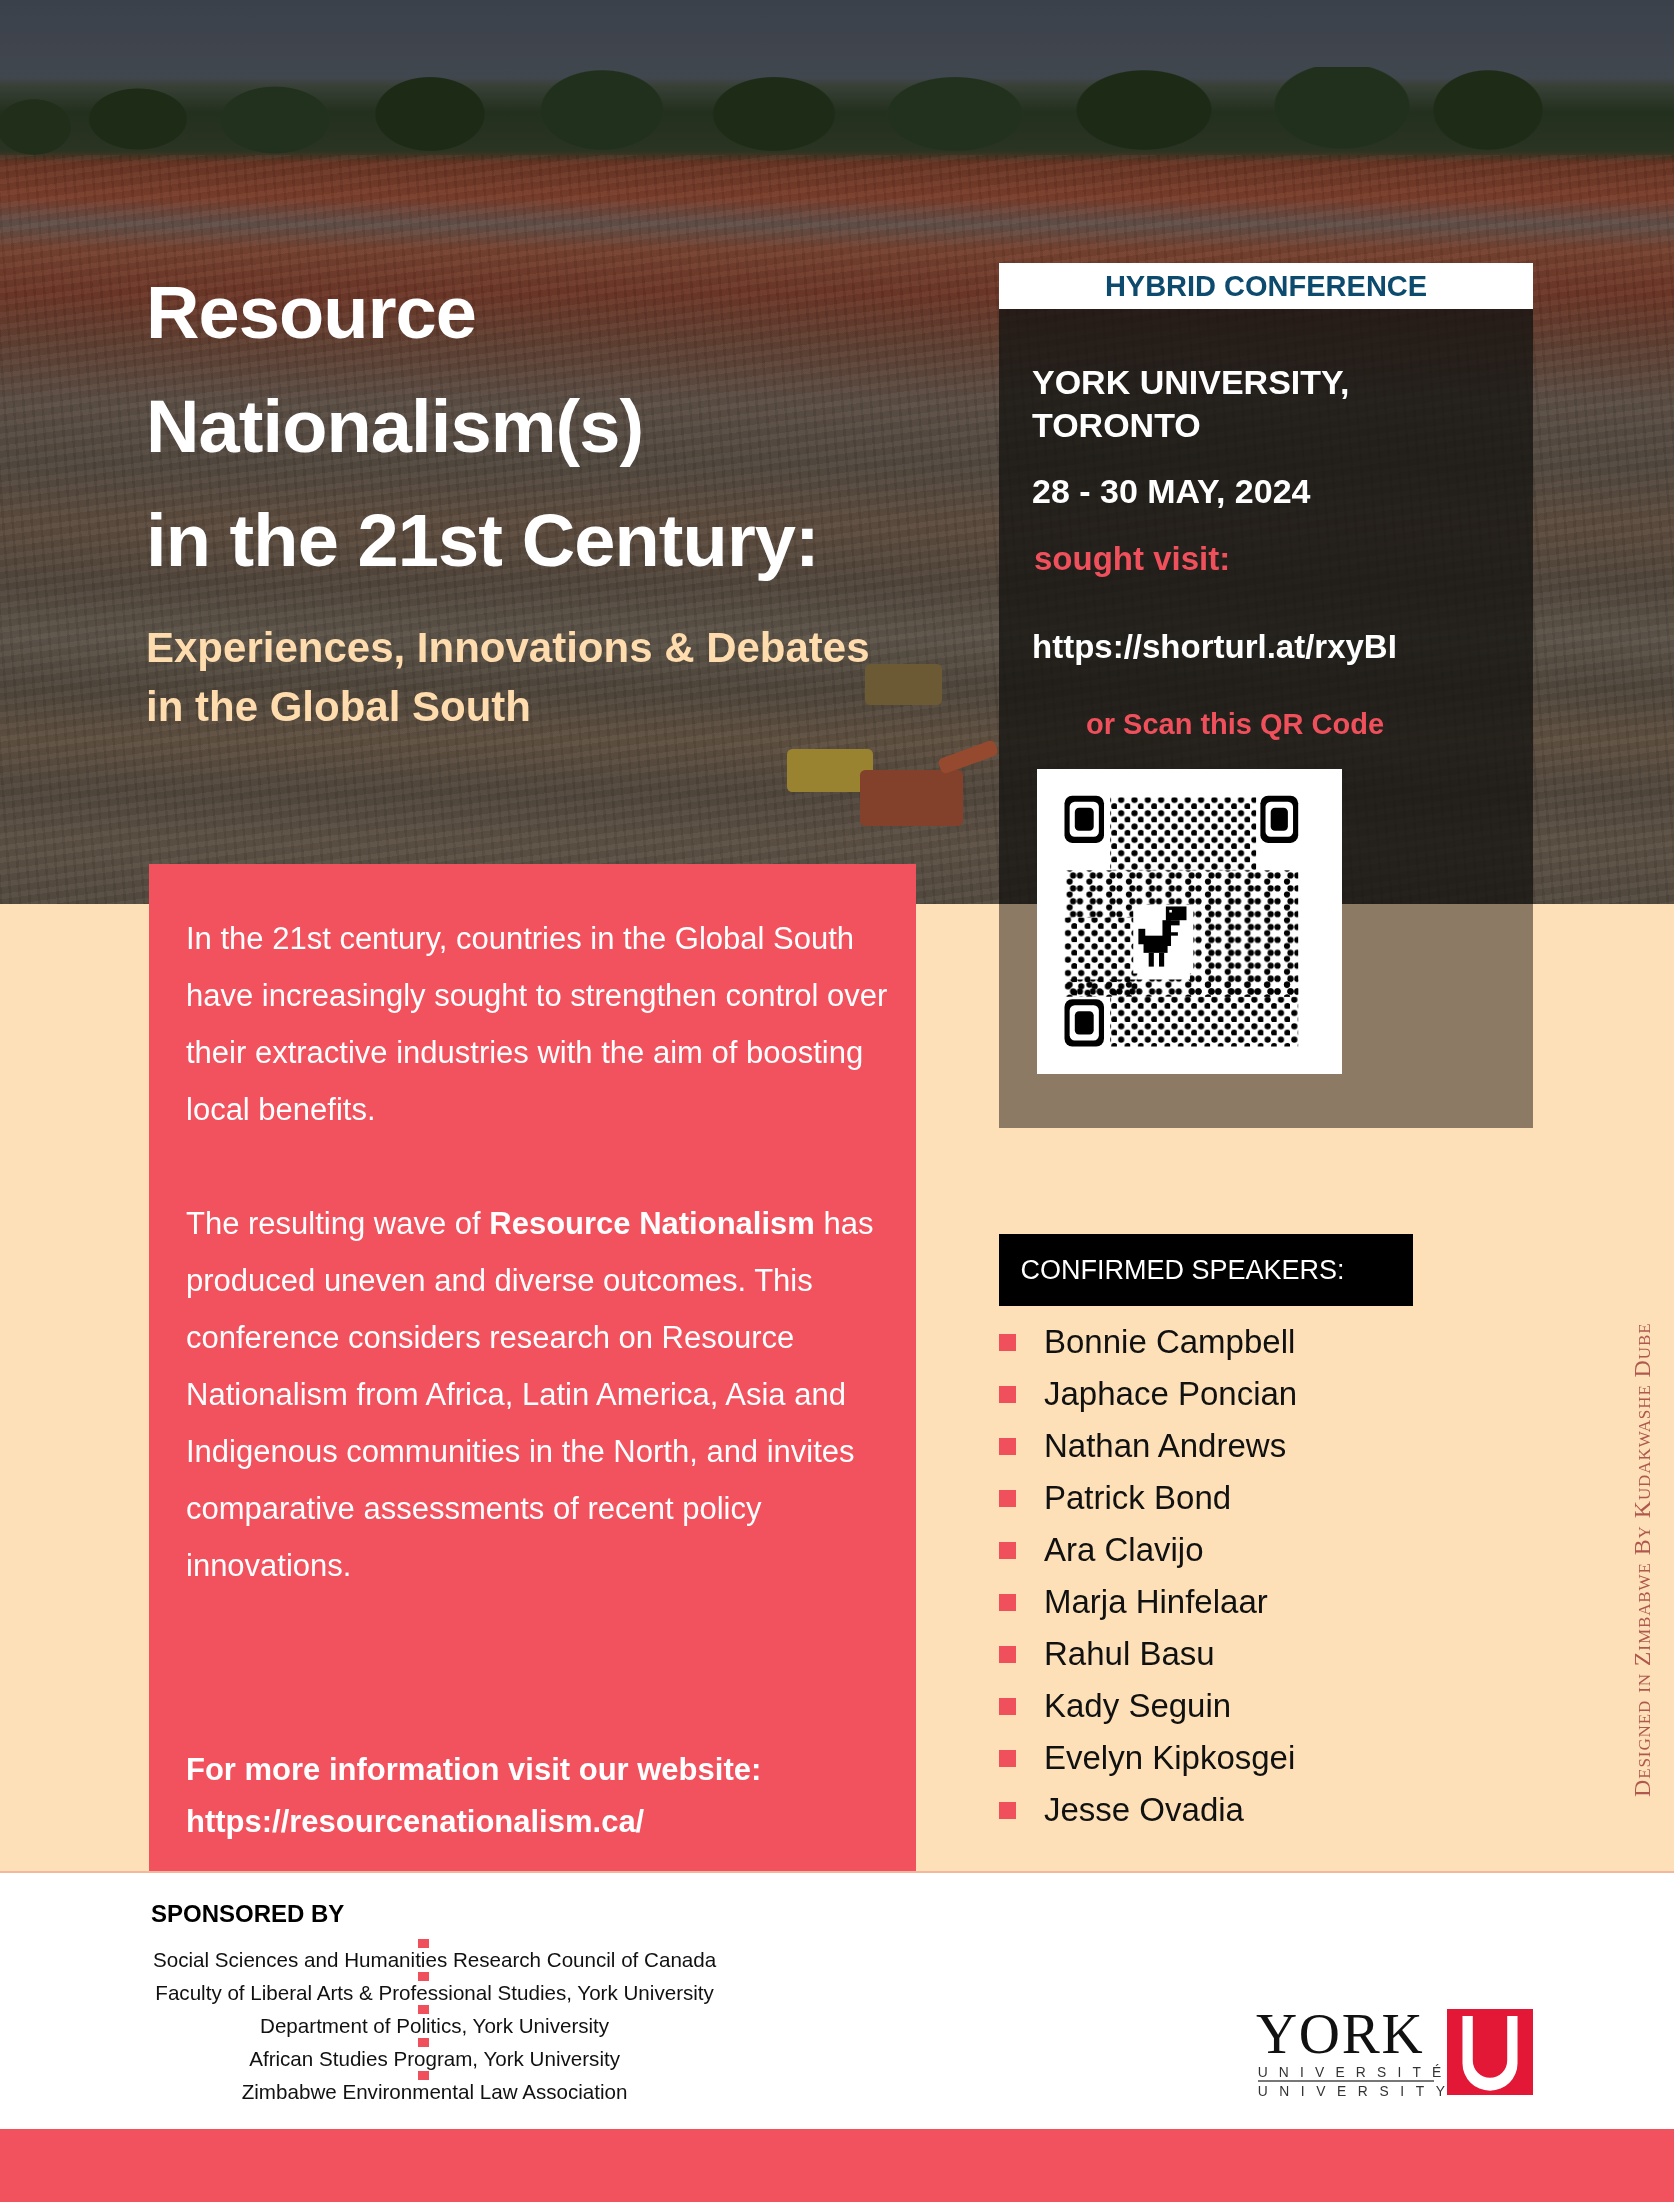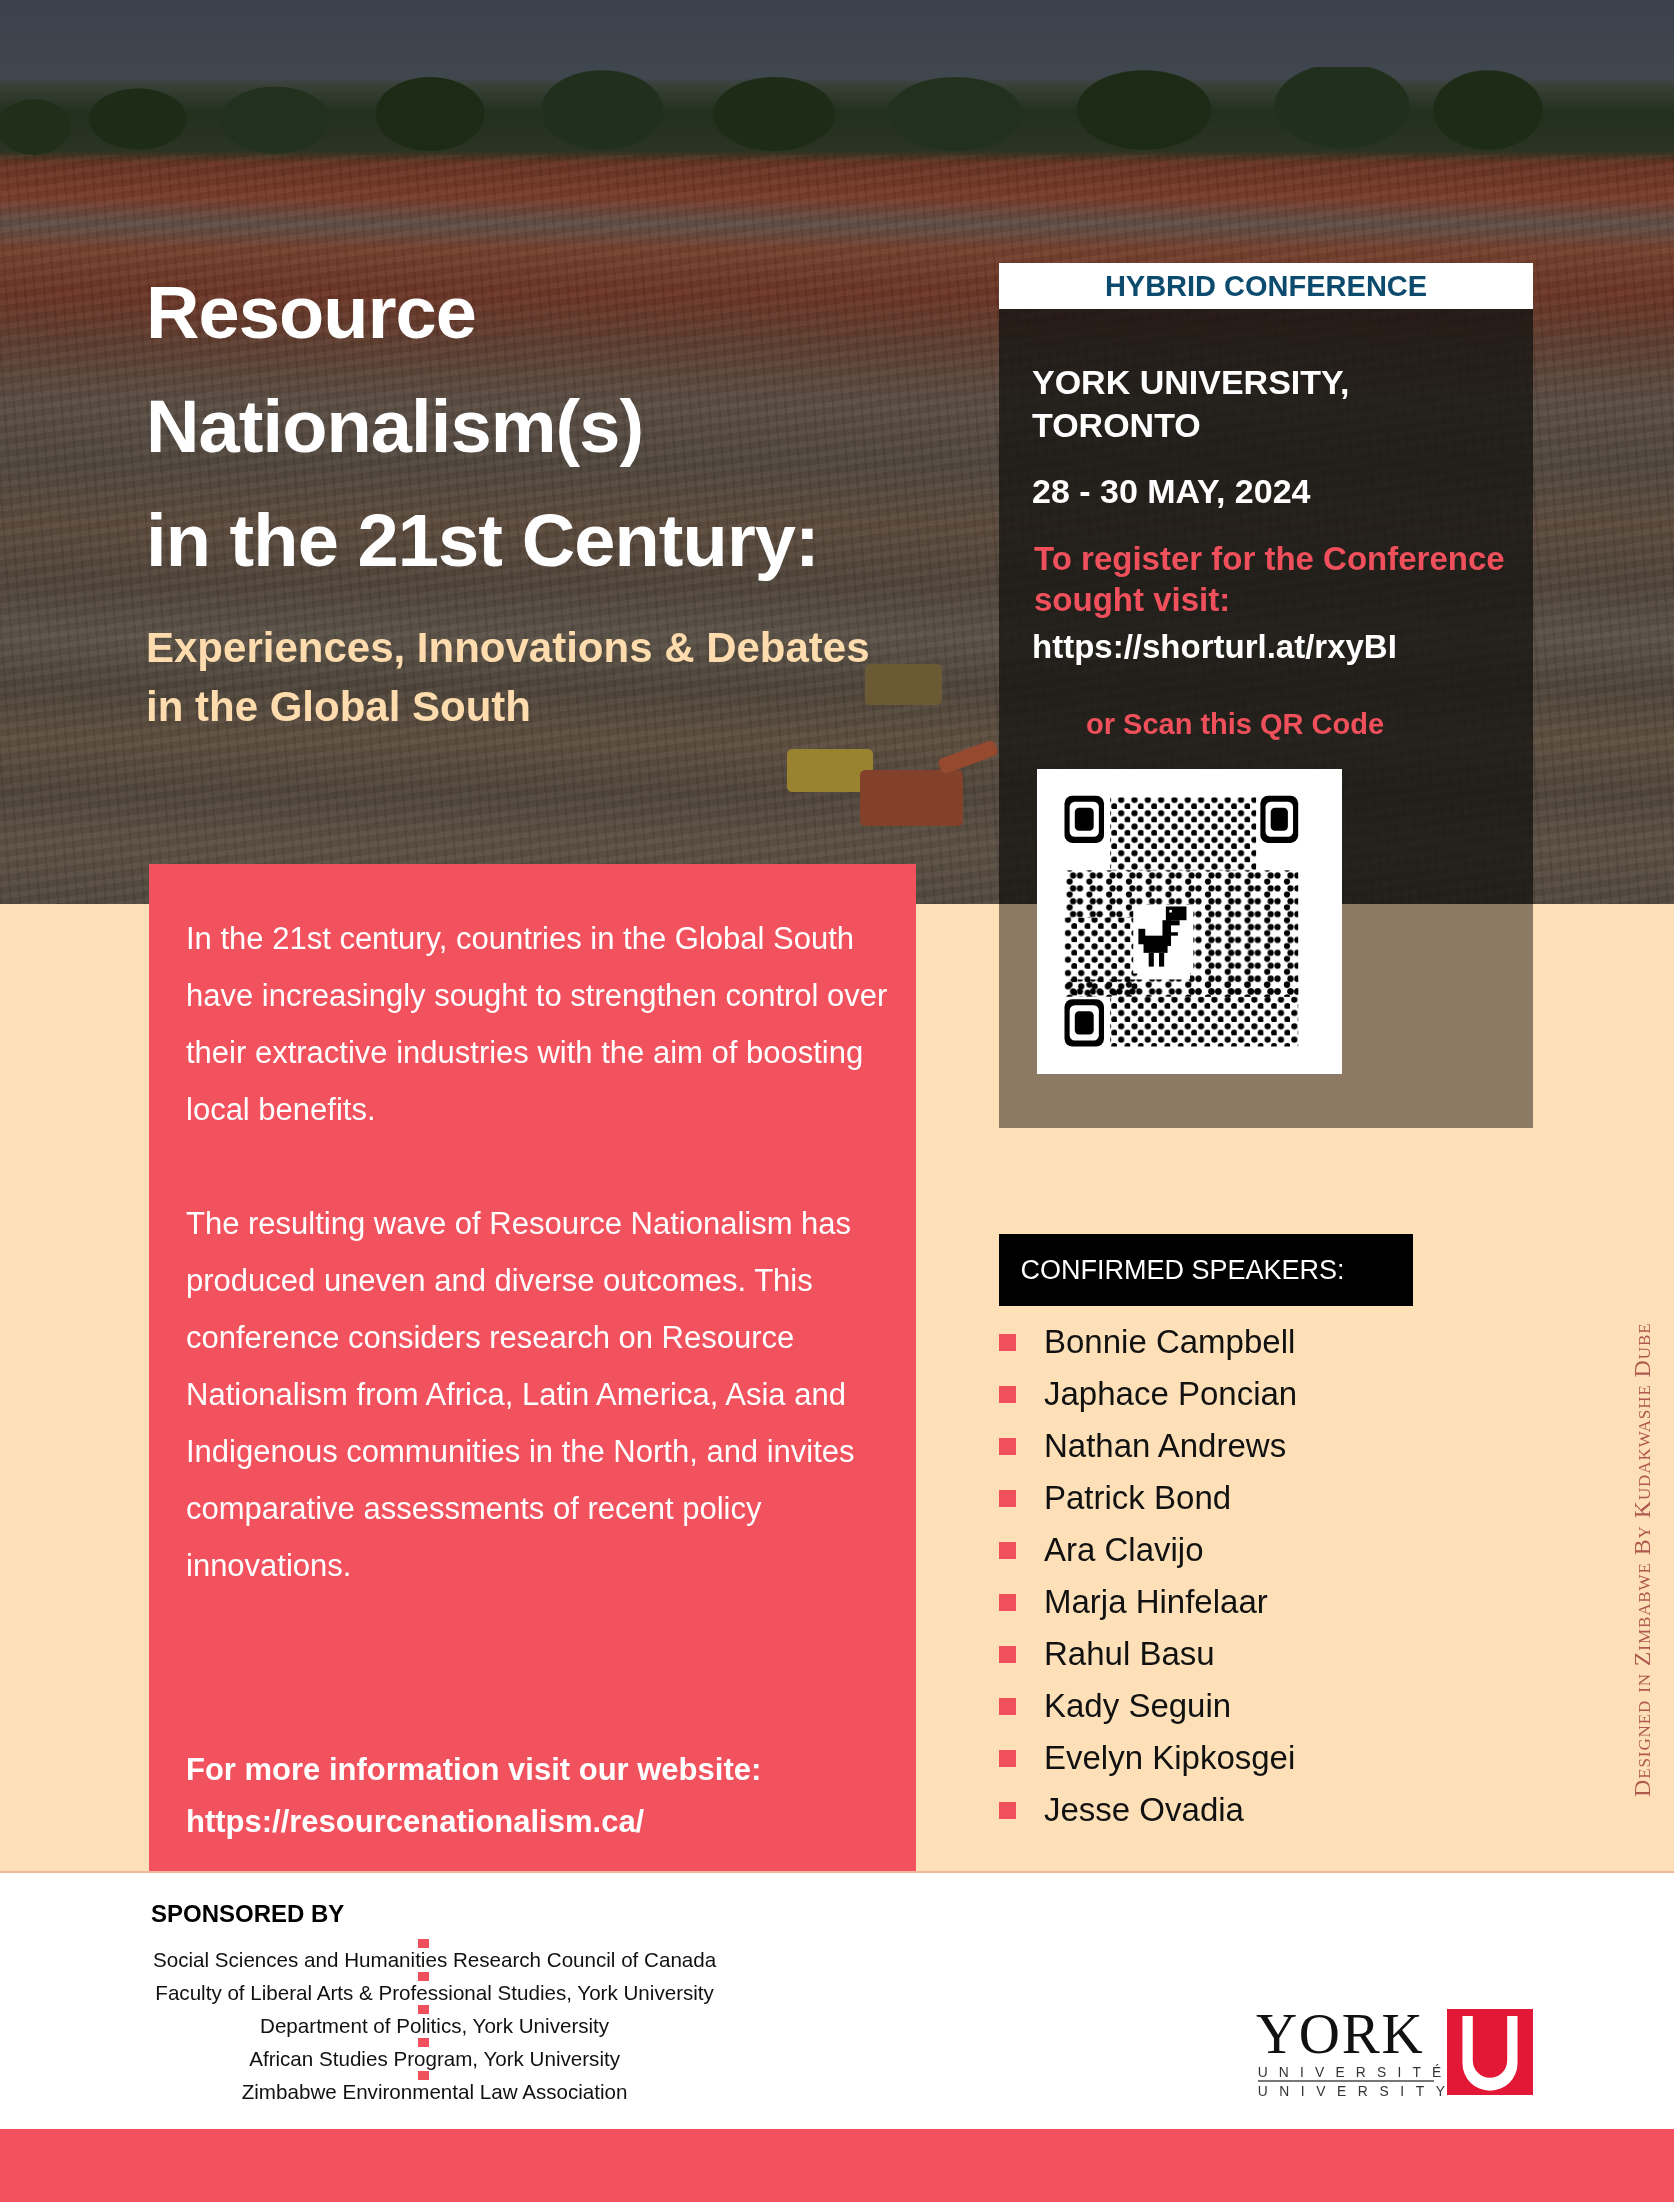--- a/index.html
+++ b/index.html
@@ -73,21 +73,21 @@
 
   
   .desc-panel {
     position: absolute; left: 149px; top: 864px; width: 767px; height: 1008px; background: #f2525e;
   }
   .desc {
     position: absolute; left: 186px; top: 910px; width: 714px;
     color: #ffffff; font-size: 31px; line-height: 57px;
   }
   .desc p { margin-bottom: 57px; }
-  .desc b { font-weight: 400; }
+  .desc b { font-weight: 700; }
   .more-info { position: absolute; left: 186px; top: 1702px; color: #fff; font-weight: 700; font-size: 31px; line-height: 52px; margin-top: 42px; }
 
   
   .speakers-header {
     position: absolute; left: 999px; top: 1214px; width: 414px; height: 72px; background: #000;
     color: #fff; font-size: 27px; line-height: 72px; padding-left: 21.5px; margin-top: 20px;
   }
   .speakers { position: absolute; left: 999px; top: 1316px; list-style: none; }
   .speakers li { display: flex; align-items: center; height: 52px; color: #111; font-size: 33px; }
   .bullet { display: inline-block; width: 17px; height: 17px; background: #f0505c; margin-right: 28px; }
@@ -143,21 +143,20 @@
 
 <div class="infobox"></div>
 <div class="infobox-lower"></div>
 <div class="hybrid-label">HYBRID CONFERENCE</div>
 <div class="venue">
   <div>YORK UNIVERSITY,</div>
   <div>TORONTO</div>
 </div>
 <div class="dates">28 - 30 MAY,  2024</div>
 <div class="register">
-  <div>To register for the Conference</div>
   <div>sought visit:</div>
 </div>
 <div class="short-url">https://shorturl.at/rxyBI</div>
 <div class="scan">or Scan this QR Code</div>
 
 <div class="qr">
   <svg width="305" height="305" viewBox="0 0 355 355">
 
     <g fill="#000">
       <rect x="32" y="31" width="46" height="55" rx="9"></rect>

